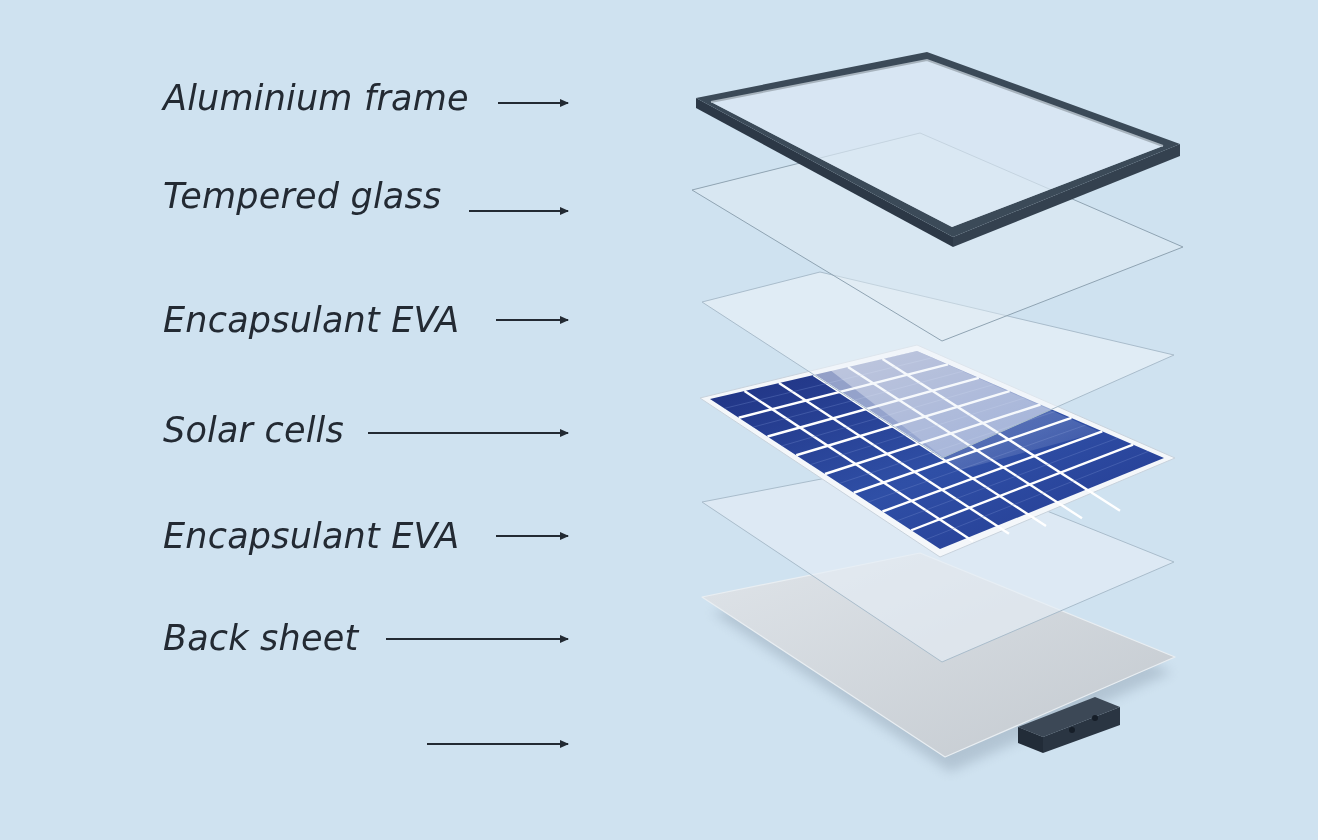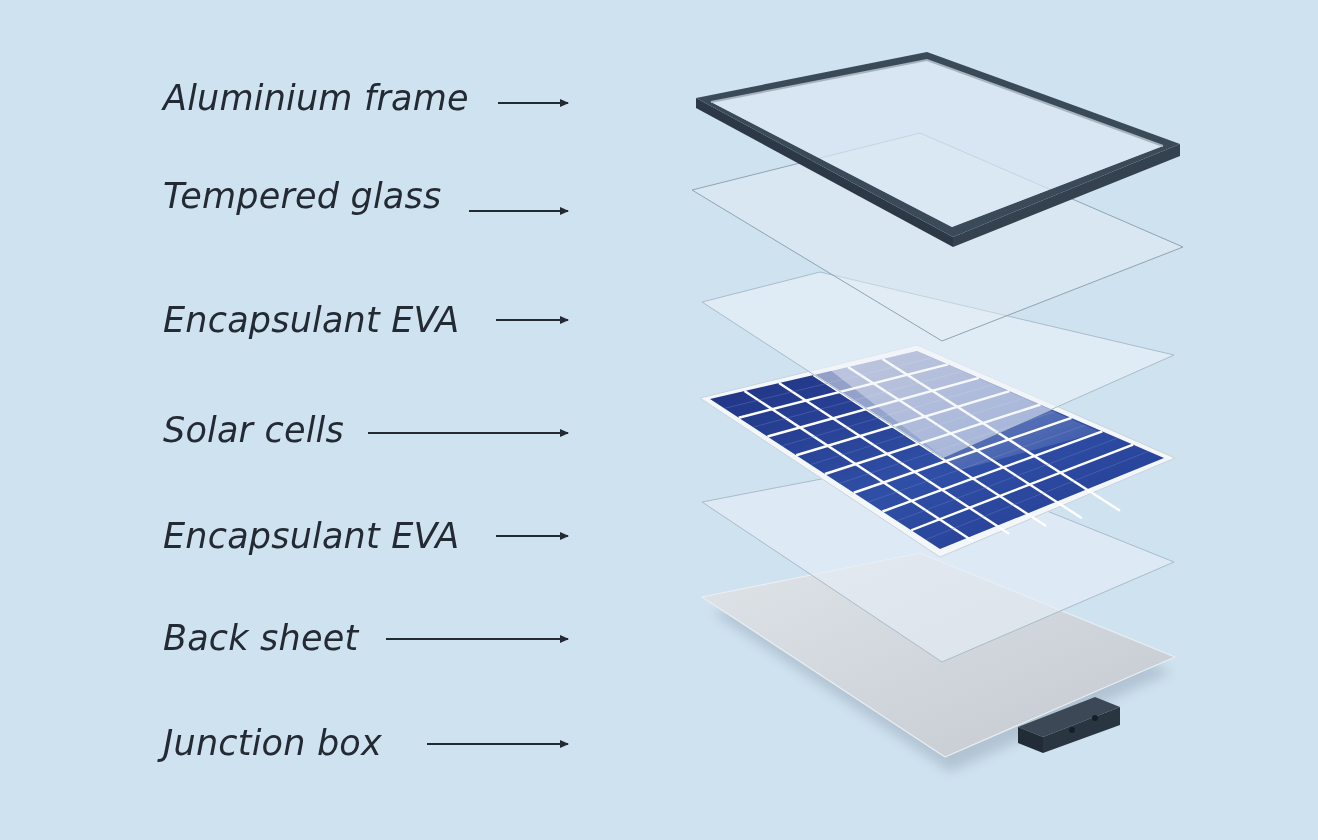--- a/index.html
+++ b/index.html
@@ -36,23 +36,20 @@
     <span class="label-text">Encapsulant EVA</span>
   </div>
   <div class="label-row" style="top:410px;">
     <span class="label-text">Solar cells</span>
   </div>
   <div class="label-row" style="top:516px;">
     <span class="label-text">Encapsulant EVA</span>
   </div>
   <div class="label-row" style="top:618px;justify-content:center;">
     <span class="label-text">Back sheet</span>
-  </div>
-  <div class="label-row" style="top:723px;">
-    <span class="label-text">Junction box</span>
   </div>
 
   <svg class="diagram" width="1318" height="840" viewBox="0 0 1318 840">
     <defs>
       <marker id="ah" markerWidth="10" markerHeight="10" refX="8" refY="5" orient="auto" markerUnits="userSpaceOnUse">
         <path d="M0,1 L9,5 L0,9 Z" fill="#232a33"></path>
       </marker>
       <linearGradient id="cellsGrad" x1="0" y1="0" x2="1" y2="1">
         <stop offset="0" stop-color="#1e2f7e"></stop>
         <stop offset="0.55" stop-color="#2f4fa6"></stop>

